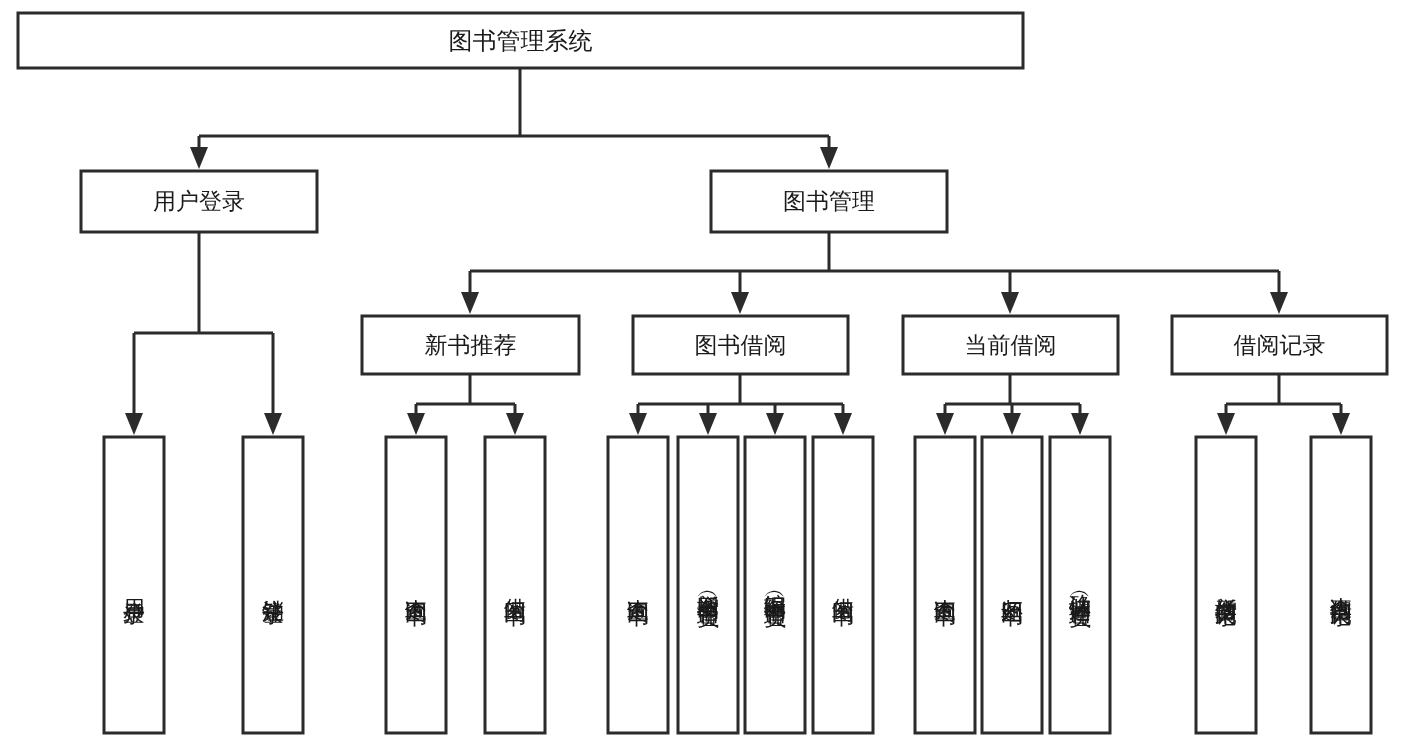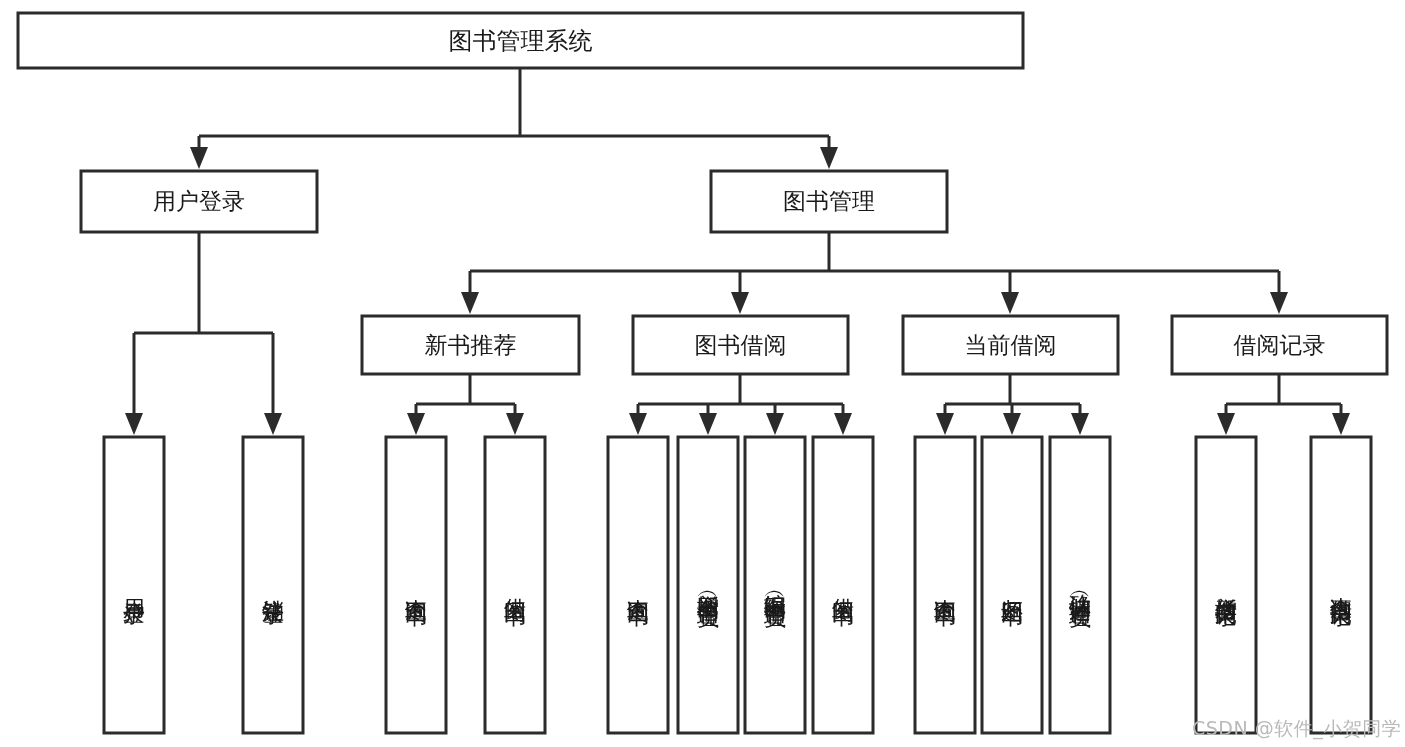--- a/index.html
+++ b/index.html
@@ -181,15 +181,14 @@
       <div class="vlabel" style="left: 678px; top: 437px; width: 60px; height: 296px;">新增图书（管理员）</div>
       <div class="vlabel" style="left: 745px; top: 437px; width: 60px; height: 296px;">编辑图书（管理员）</div>
       <div class="vlabel" style="left: 813px; top: 437px; width: 60px; height: 296px;">借阅图书</div>
       <div class="vlabel" style="left: 915px; top: 437px; width: 60px; height: 296px;">查询图书</div>
       <div class="vlabel" style="left: 982px; top: 437px; width: 60px; height: 296px;">归还图书</div>
       <div class="vlabel" style="left: 1050px; top: 437px; width: 60px; height: 296px;">确认归还（管理员）</div>
       <div class="vlabel" style="left: 1196px; top: 437px; width: 60px; height: 296px;">新增借阅记录</div>
       <div class="vlabel" style="left: 1311px; top: 437px; width: 60px; height: 296px;">查询借阅记录</div>
     </div>
 
-  <div class="watermark" style="left: 1192px; top: 716px;">CSDN @软件_小贺同学</div>
 
 </div>
 
 </body></html>

